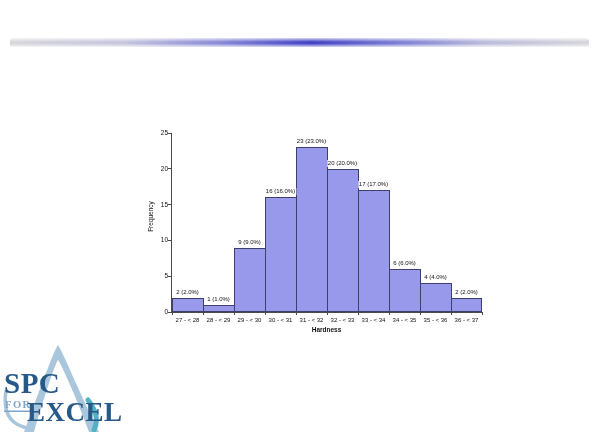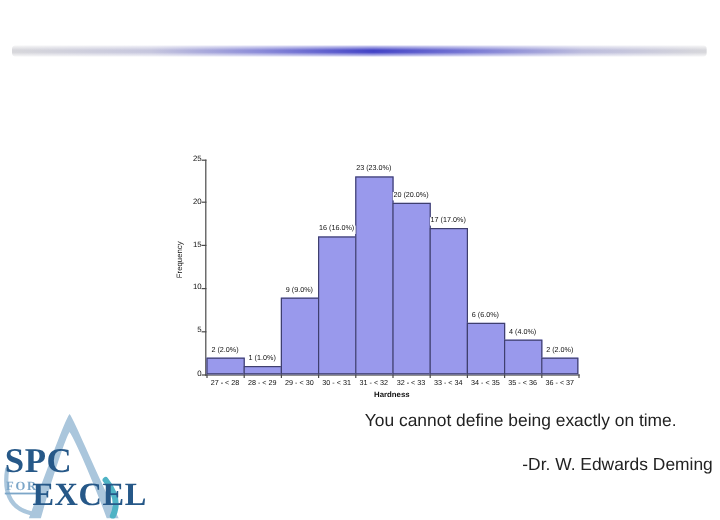--- a/index.html
+++ b/index.html
@@ -129,22 +129,20 @@
         <div class="vlabel" style="left: 139.5px; top: 5.32px;">23 (23.0%)</div>
         <div class="vlabel" style="left: 170.5px; top: 26.8px;">20 (20.0%)</div>
         <div class="vlabel" style="left: 201.5px; top: 48.28px;">17 (17.0%)</div>
         <div class="vlabel" style="left: 232.5px; top: 127.04px;">6 (6.0%)</div>
         <div class="vlabel" style="left: 263.5px; top: 141.36px;">4 (4.0%)</div>
         <div class="vlabel" style="left: 294.5px; top: 155.68px;">2 (2.0%)</div>
       </div>
     <div class="axis-title-x">Hardness</div>
   </div>
 
-  <div class="quote">You cannot define being exactly on time.</div>
-  <div class="attrib">-Dr. W. Edwards Deming</div>
 
   <svg class="logo" width="120" height="90" viewBox="0 0 120 90">
     <path class="arch" d="M22 90 C 38 48, 51 10, 56 3 C 61 10, 76 48, 97 90 L 87 90 C 73 52, 59 22, 56 18 C 53 22, 42 55, 32 90 Z"></path>
     <path class="swoosh2" d="M4 49 C 1 68, 6 82, 25 86"></path>
     <path class="teal" d="M86 58 C 94 68, 97 78, 92 88"></path>
     <text class="spc" x="2" y="51">SPC</text>
     <text class="for" x="3" y="66">FOR</text>
     <rect class="for-underline" x="2" y="68.5" width="28" height="1.5"></rect>
     <text class="excel" x="25" y="79">EXCEL</text>
   </svg>

